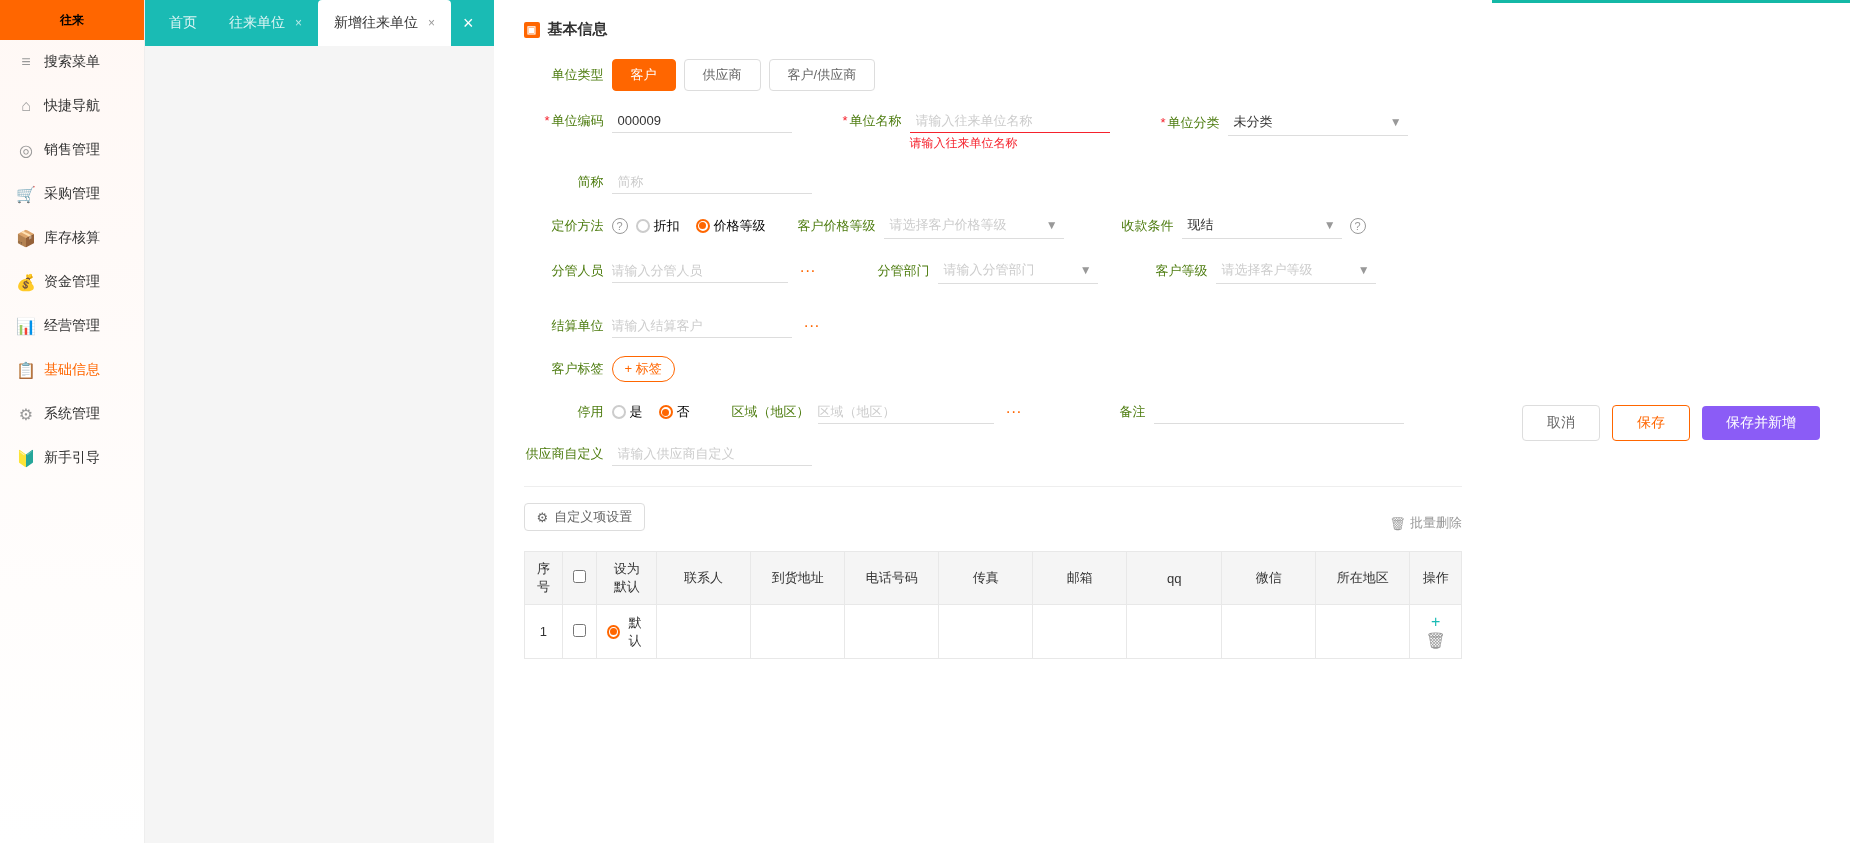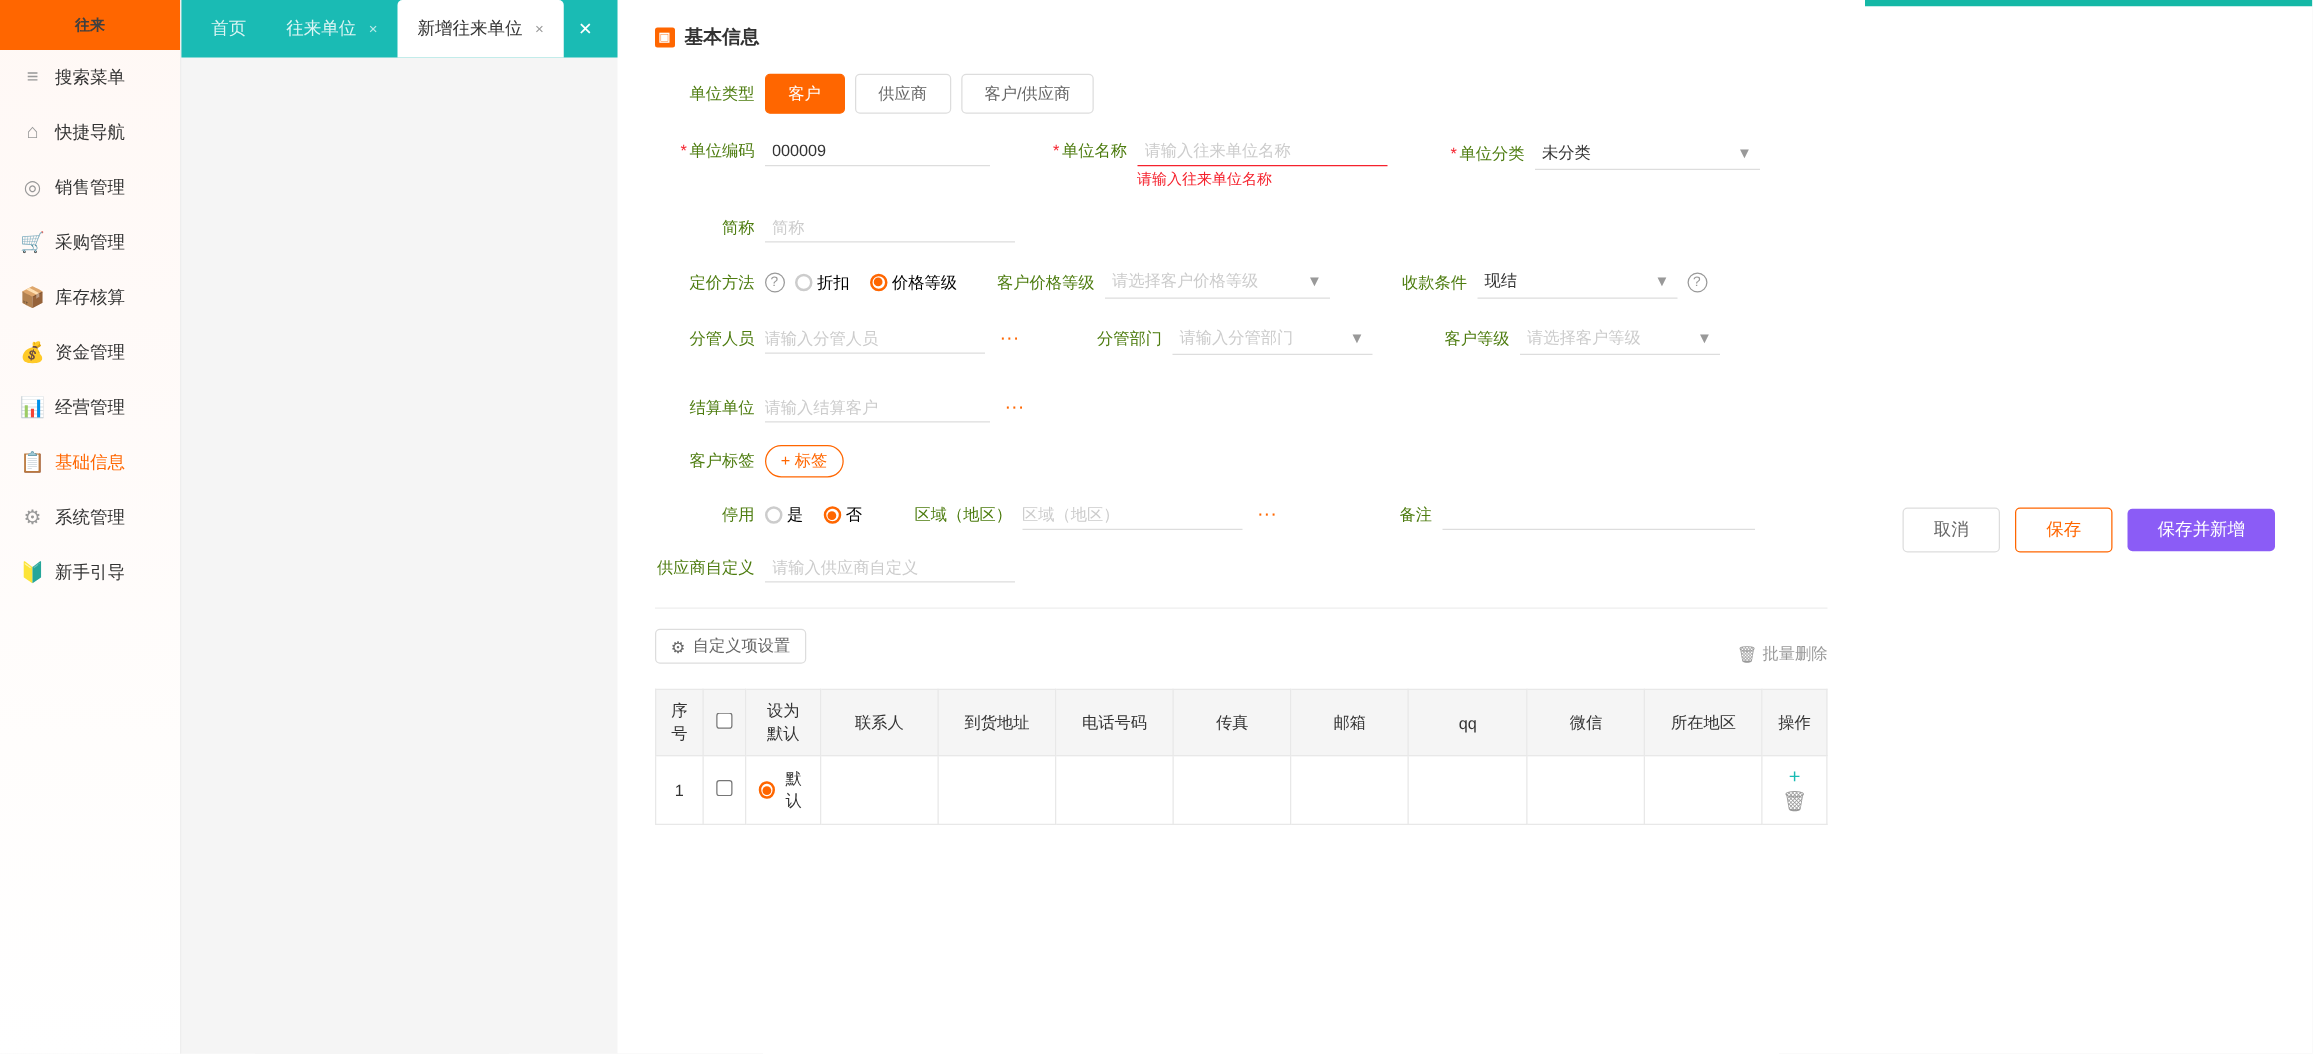--- a/index.html
+++ b/index.html
@@ -13,21 +13,21 @@
       display: flex;
       flex-direction: column;
       flex-shrink: 0;
     }
     .sidebar-logo {
       height: 40px;
       background: #ff6600;
       display: flex;
       align-items: center;
       justify-content: center;
-      color: #404040;
+      color: #000000;
       font-size: 12px;
       font-weight: bold;
     }
     .sidebar-item {
       display: flex;
       align-items: center;
       padding: 12px 16px;
       cursor: pointer;
       font-size: 14px;
       color: #333;
@@ -324,21 +324,21 @@
     }
     .table-action-btn.delete { color: #999; }
 
     
     .footer {
       display: flex;
       justify-content: flex-end;
       align-items: center;
       padding: 12px 30px;
       background: white;
-      border-top: 5px solid #14b8a6;
+      border-top: 3px solid #14b8a6;
       gap: 12px;
     }
     .btn-cancel {
       padding: 8px 24px;
       border: 1px solid #ddd;
       border-radius: 4px;
       font-size: 14px;
       color: #666;
       cursor: pointer;
       background: white;

